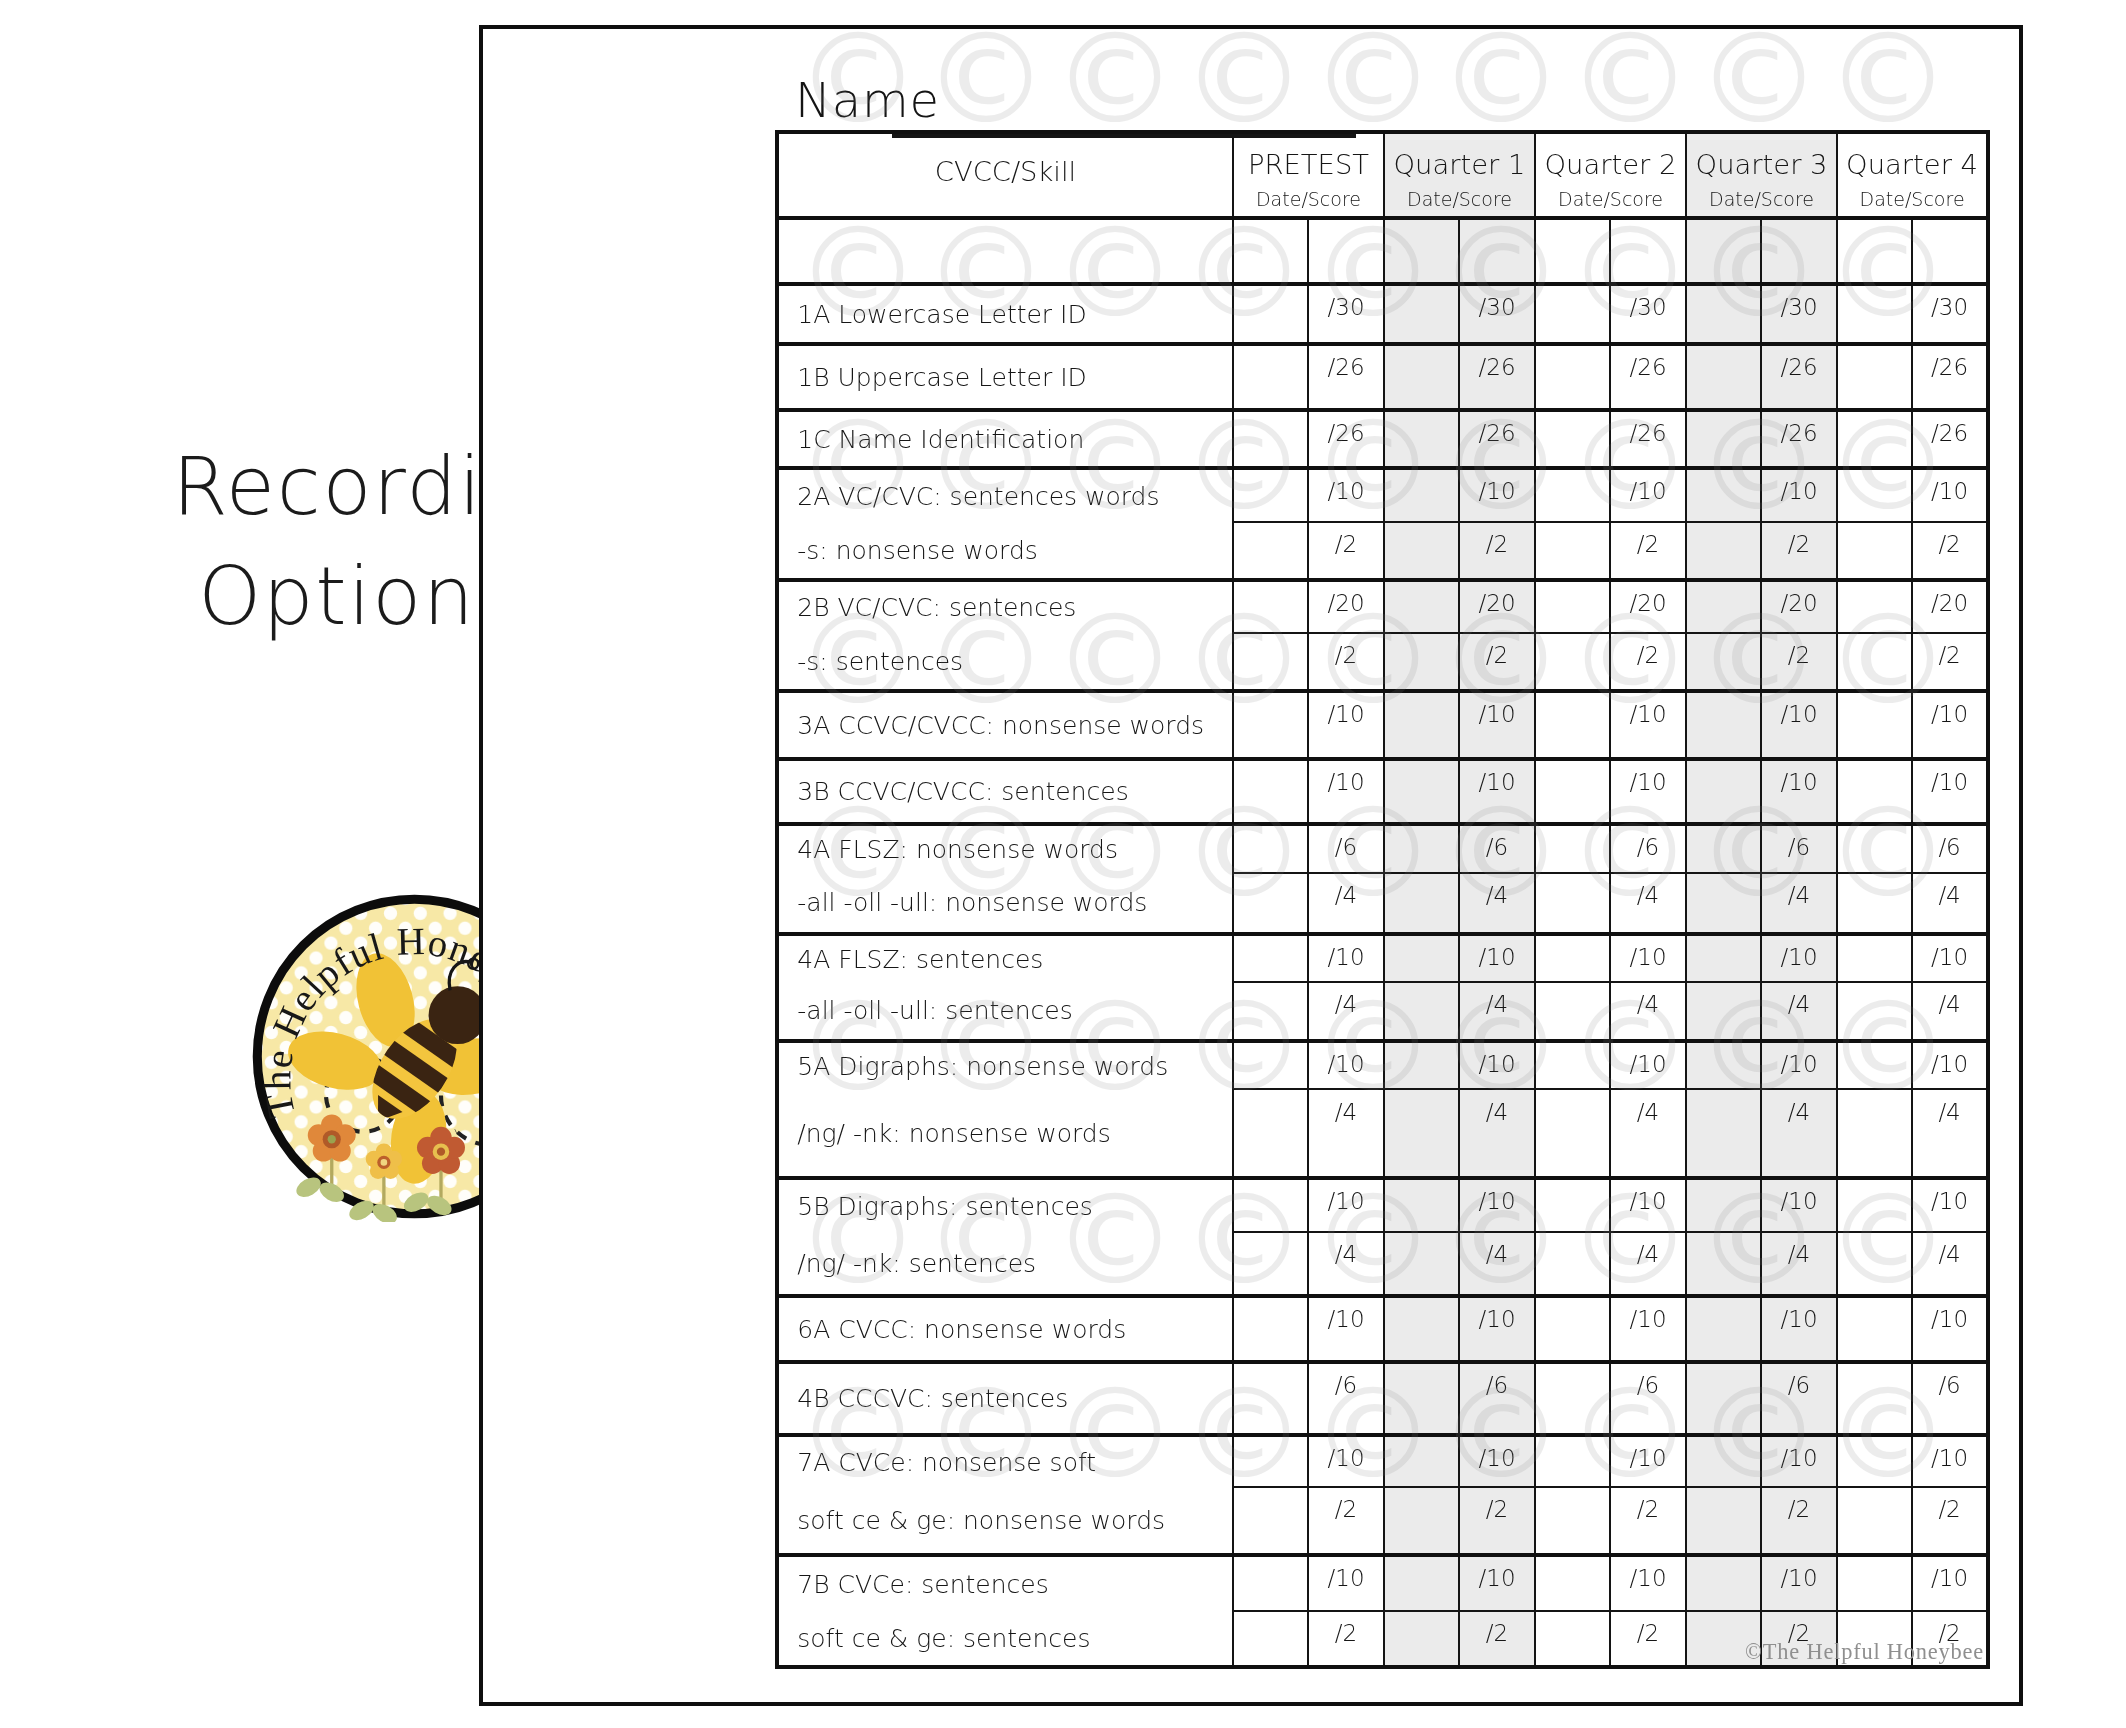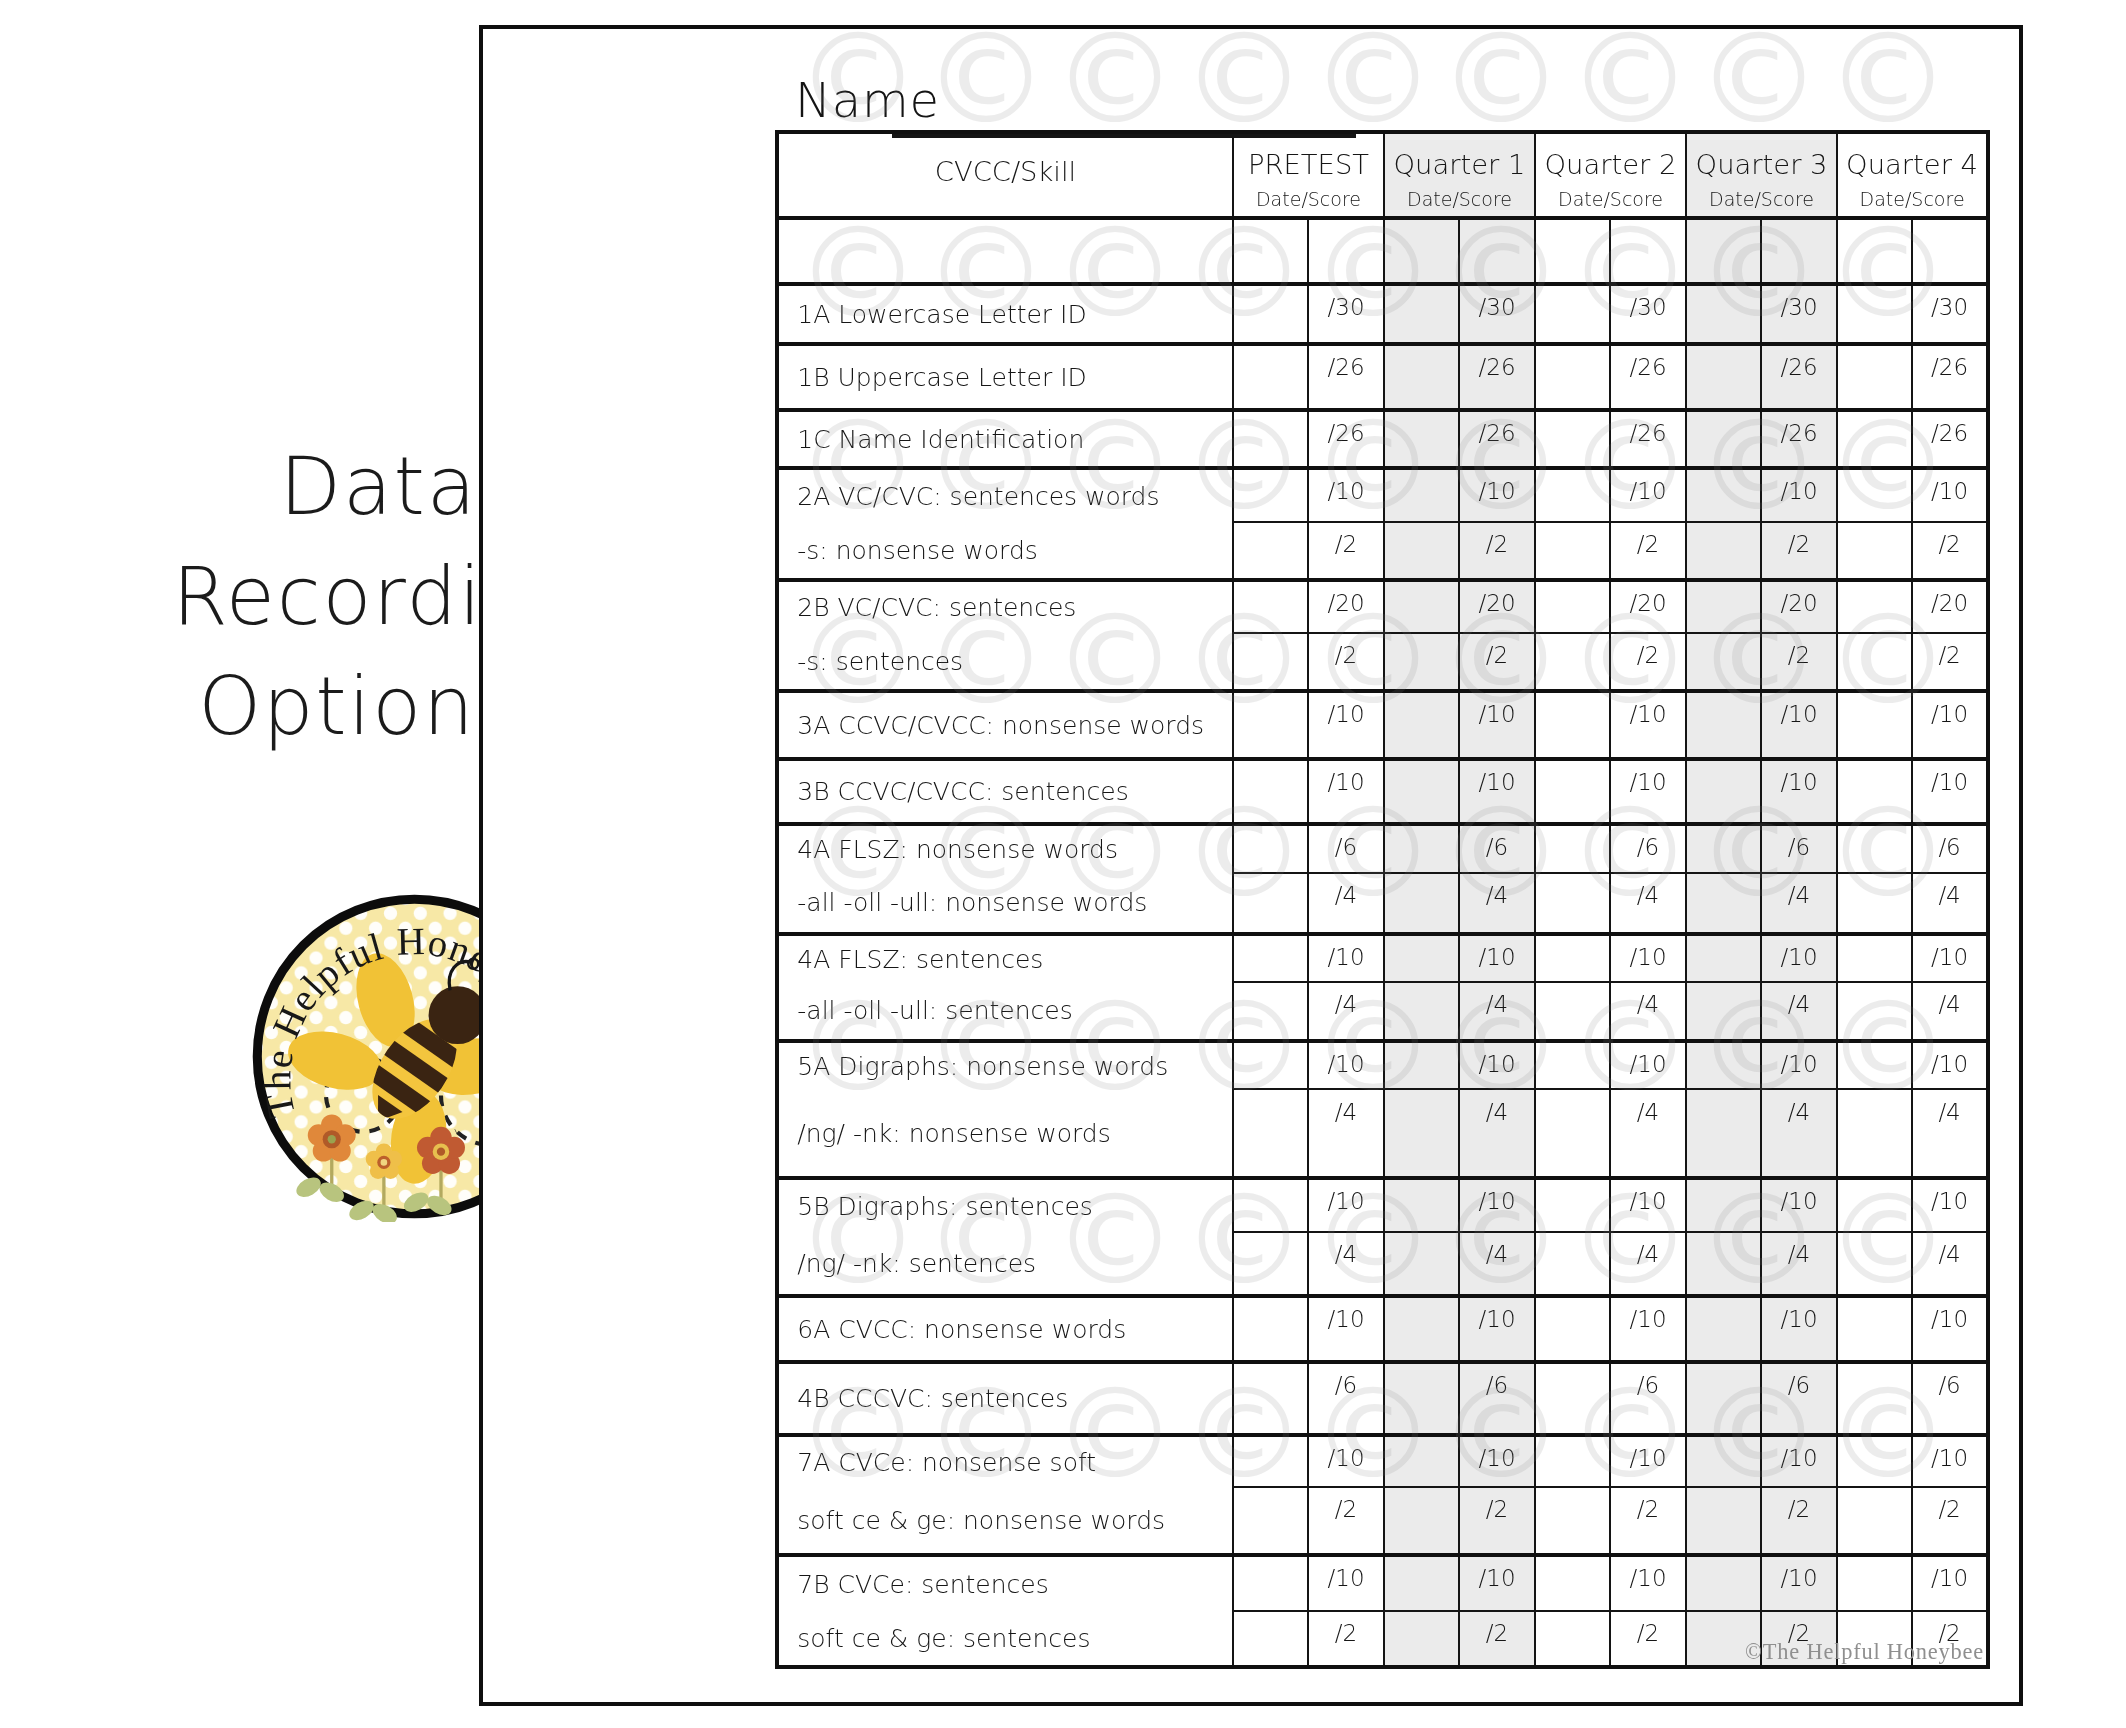--- a/index.html
+++ b/index.html
@@ -79,21 +79,20 @@
   .page-footer {
     position:absolute; right:35px; top:1610px; z-index:7;
     font-family:"Liberation Serif", serif; font-size:22.4px; color:#8f8f8f;
     letter-spacing:0.8px;
   }
 </style>
 </head>
 <body>
 
 <div class="title-block">
-  <div>Data</div>
   <div>Recording</div>
   <div>Option A</div>
 </div>
 
 <div class="logo-wrap">
   <svg viewBox="0 0 400 400" width="331" height="331">
     <defs>
       <pattern id="dots" patternUnits="userSpaceOnUse" width="36" height="36">
         <rect width="36" height="36" fill="#f7e8a6"></rect>
         <circle cx="9" cy="9" r="8" fill="#ffffff" opacity="0.95"></circle>

